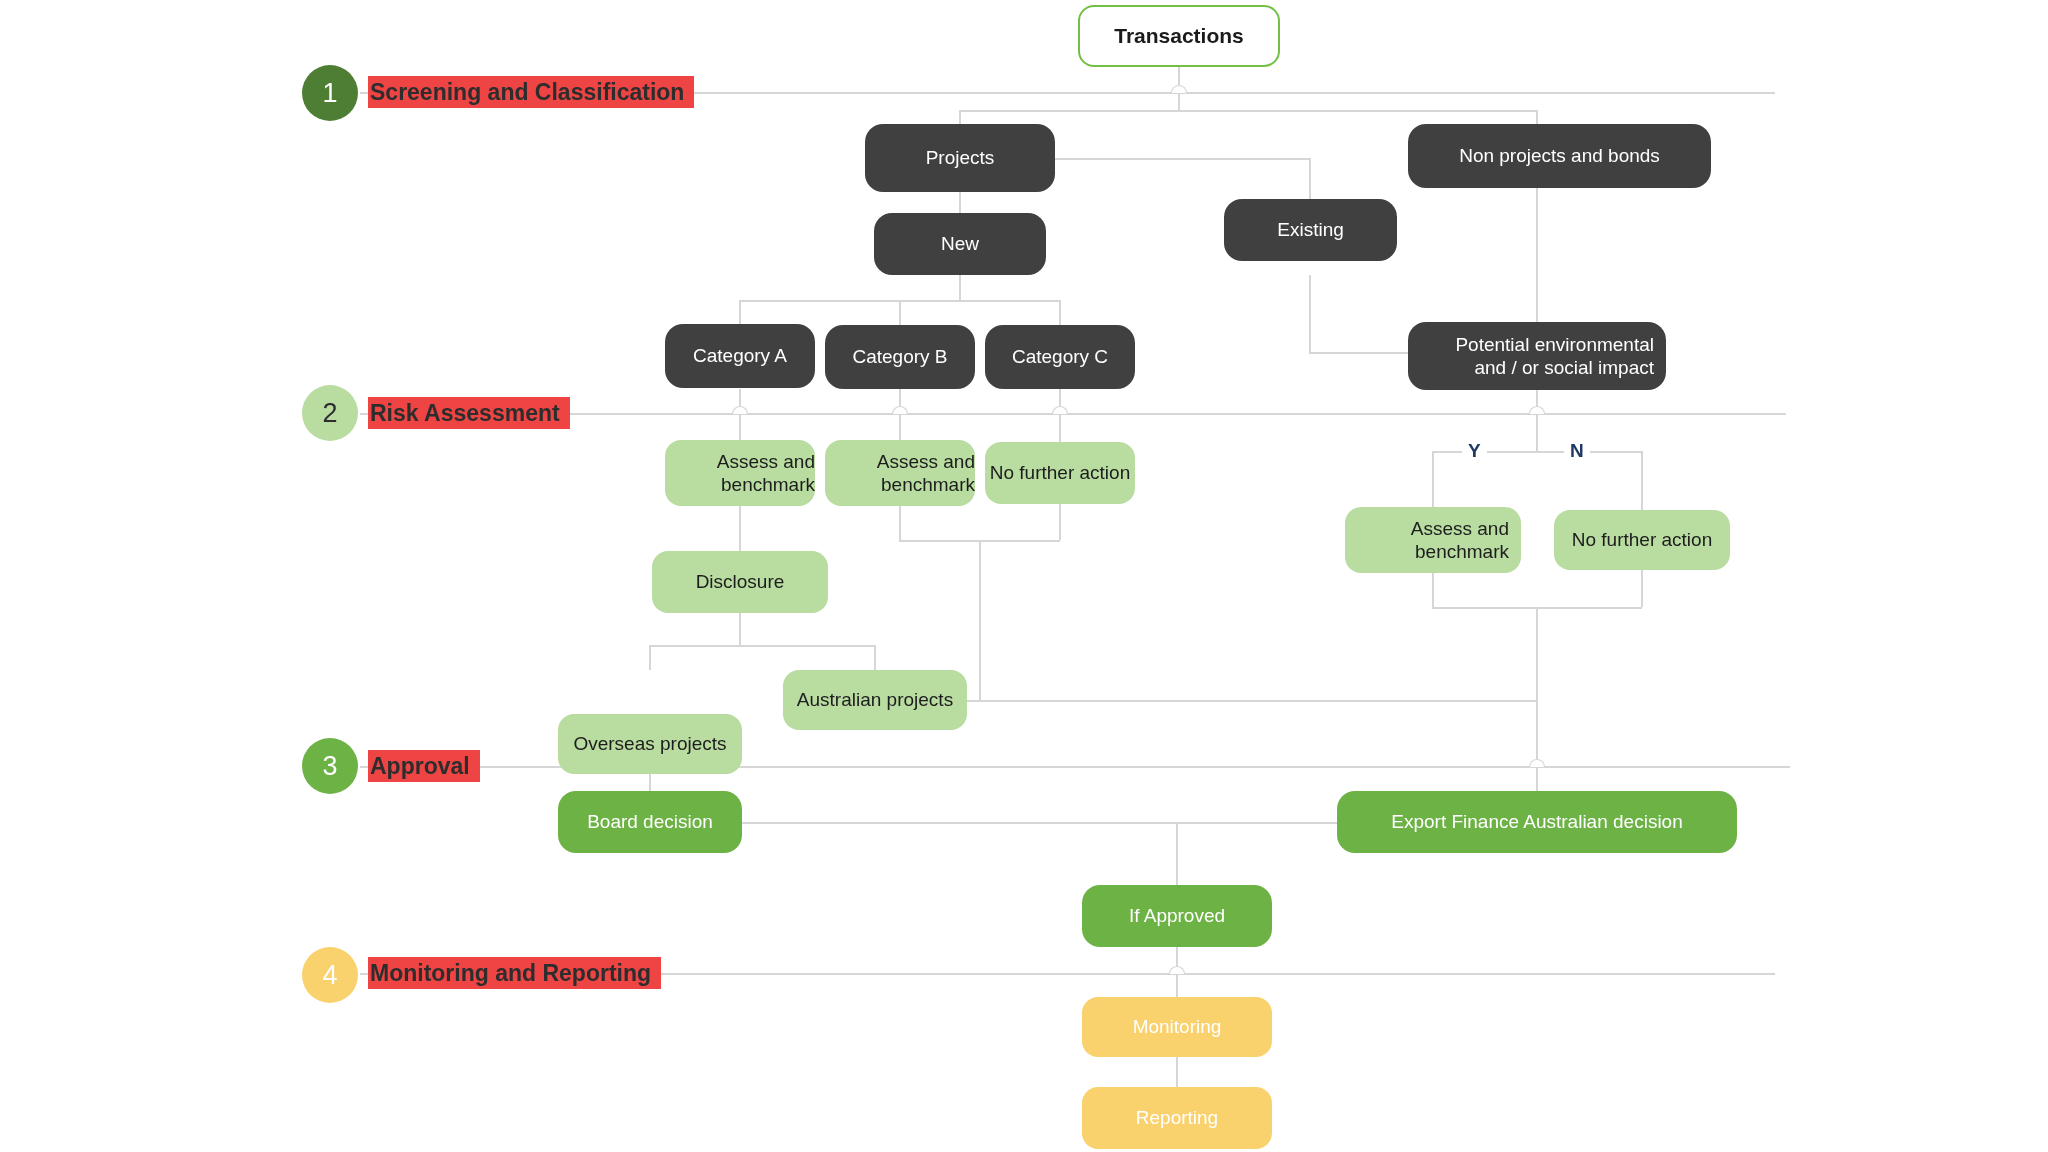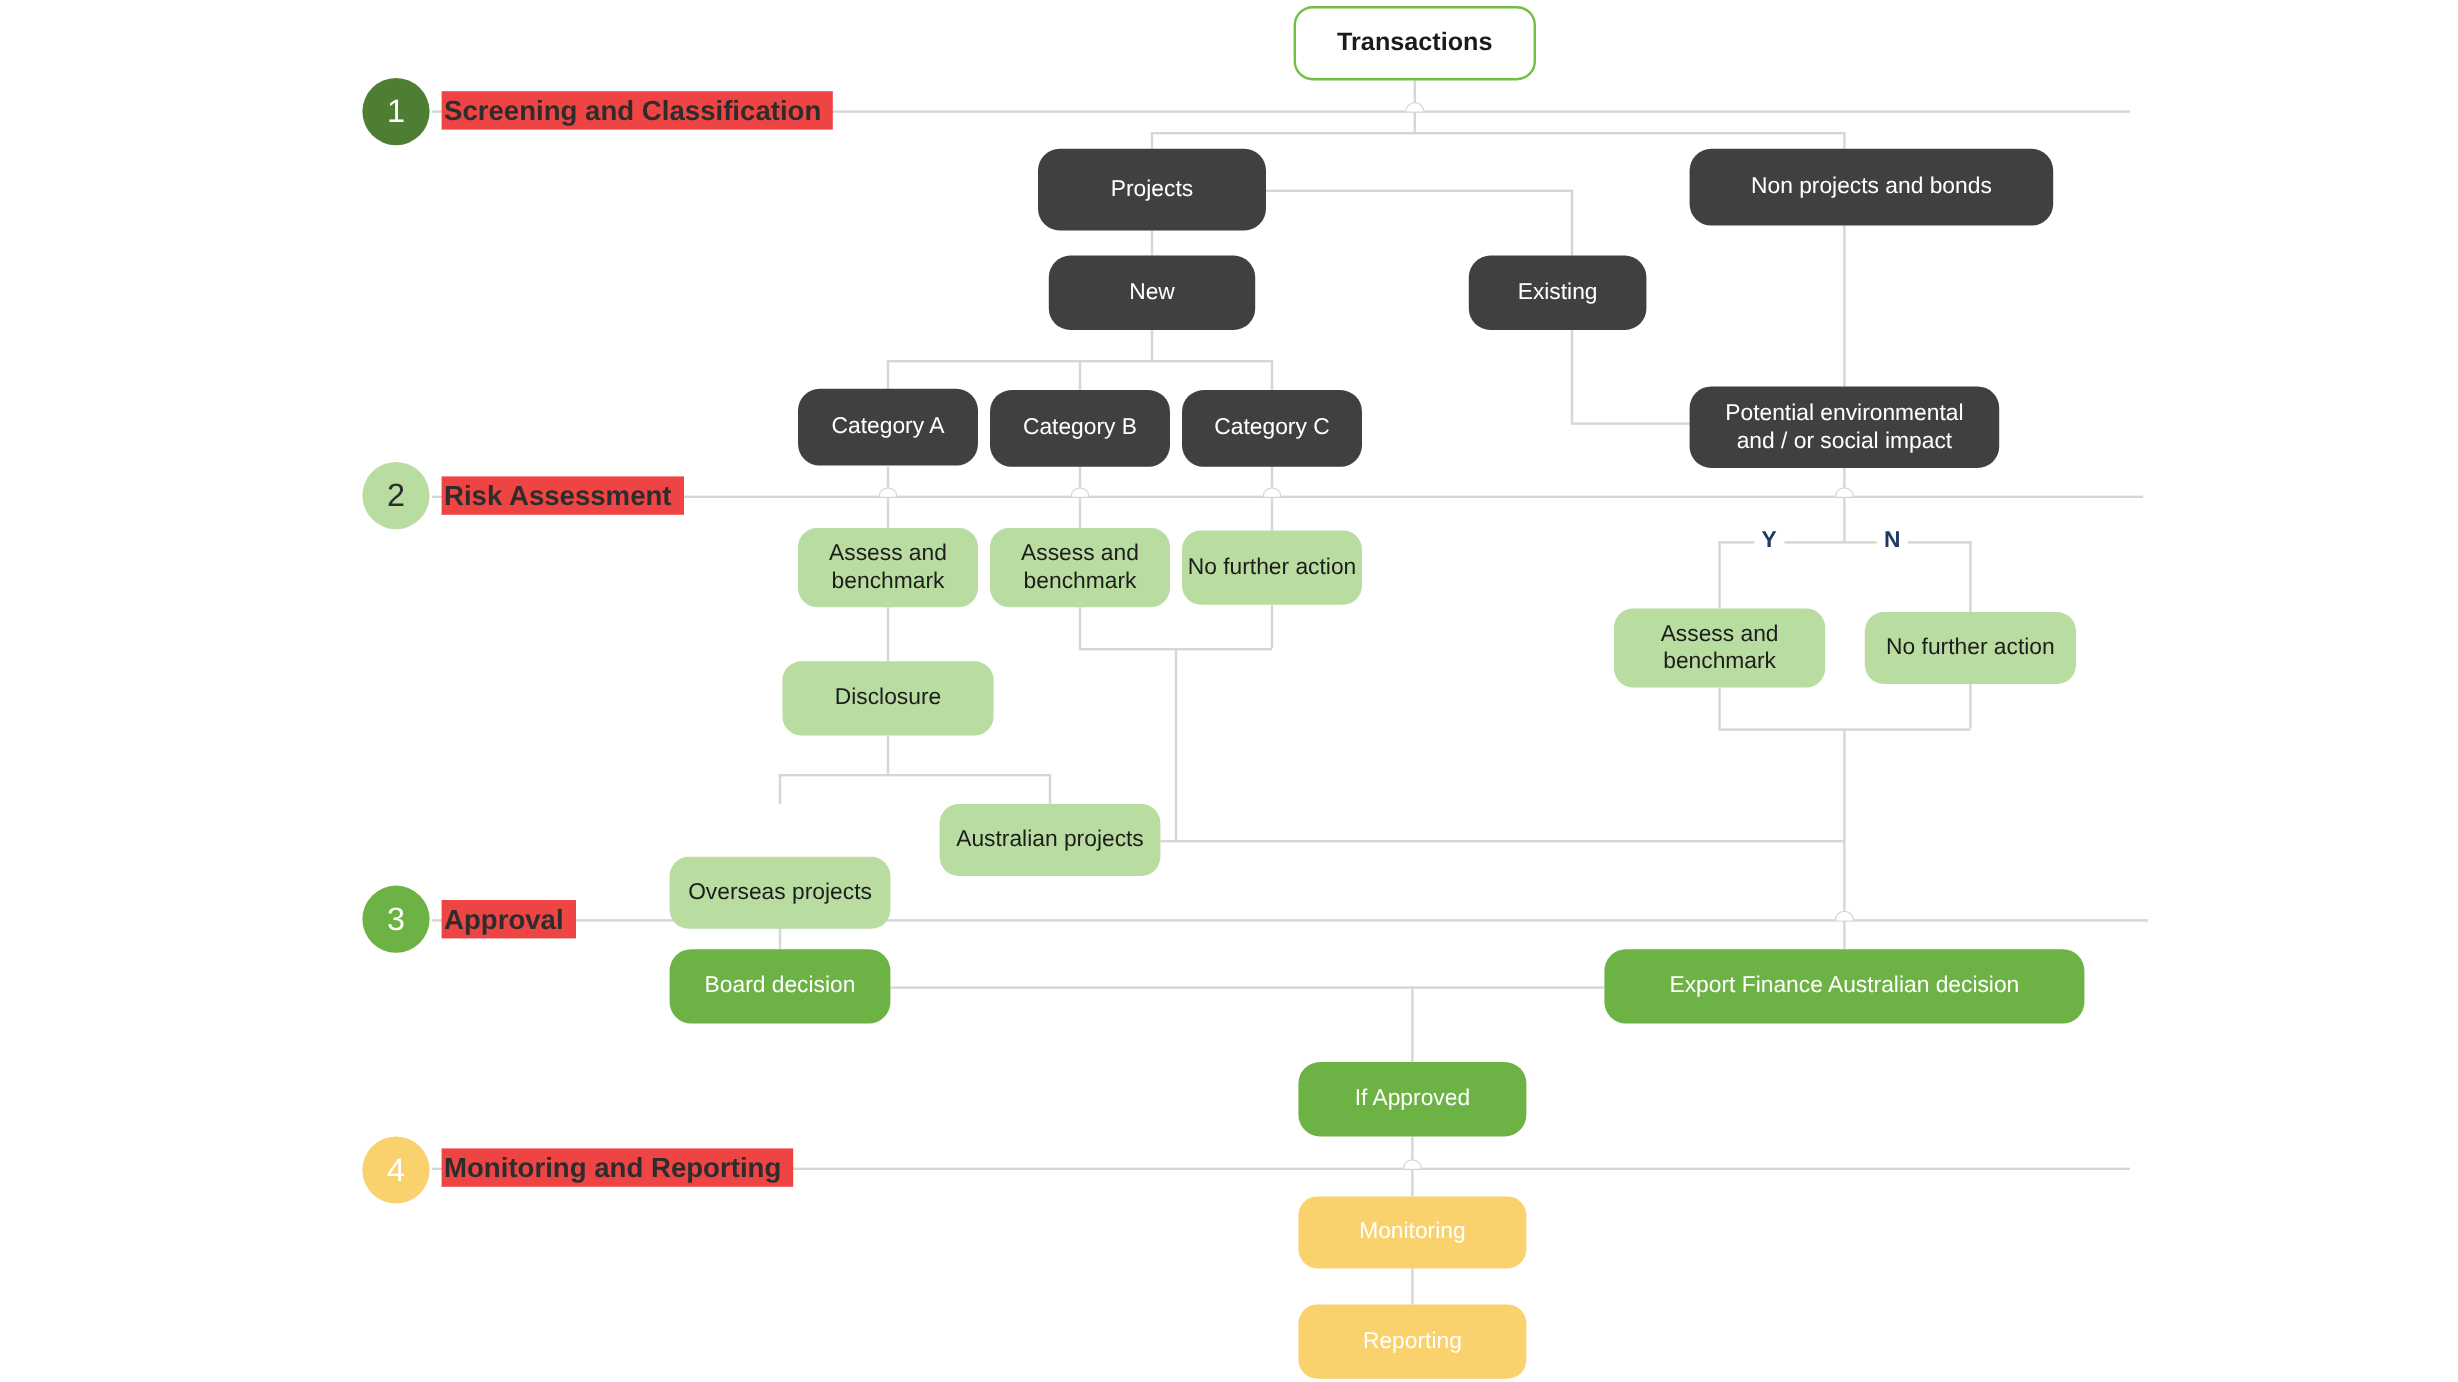--- a/index.html
+++ b/index.html
@@ -1,19 +1,19 @@
 <!DOCTYPE html>
 <html><head>
 <meta charset="utf-8">
 <style>
   html,body{margin:0;padding:0;background:#fff;}
   #canvas{position:relative;width:2048px;height:1152px;background:#fff;overflow:hidden;
           font-family:"Liberation Sans","DejaVu Sans",sans-serif;}
   .node{position:absolute;display:flex;align-items:center;justify-content:center;
-        text-align:center;font-size:19px;line-height:1.22;z-index:3;box-sizing:border-box;}
+        text-align:right;font-size:19px;line-height:1.22;z-index:3;box-sizing:border-box;}
   .dark{background:#404040;color:#fff;border-radius:18px;}
   .light{background:#b9dca1;color:#1d1d1d;border-radius:16px;}
   .mid{background:#6db245;color:#fff;border-radius:18px;}
   .yellow{background:#f9d16d;color:#fff;border-radius:16px;}
   .outline{background:#fff;border:2.5px solid #72bf44;color:#1b1b1b;
            font-weight:bold;font-size:21px;border-radius:16px;}
   .line{position:absolute;background:#d6d6d6;z-index:1;}
   .hop{position:absolute;width:16px;height:8px;background:#fff;border:1.5px solid #d6d6d6;
        border-bottom:none;border-radius:8px 8px 0 0;z-index:2;box-sizing:border-box;}
   .stage-circle{position:absolute;width:56px;height:56px;border-radius:50%;display:flex;
@@ -107,21 +107,21 @@
   <div class="stage-label" style="left:368px;top:957px;">Monitoring and Reporting</div>
 
   <div class="branch-label" style="left:1462px;top:439px;">Y</div>
   <div class="branch-label" style="left:1564px;top:439px;">N</div>
 
   <div class="node outline" style="left:1078px;top:5px;width:202px;height:62px;">Transactions</div>
 
   <div class="node dark" style="left:865px;top:124px;width:190px;height:68px;">Projects</div>
   <div class="node dark" style="left:1408px;top:124px;width:303px;height:64px;">Non projects and bonds</div>
   <div class="node dark" style="left:874px;top:213px;width:172px;height:62px;">New</div>
-  <div class="node dark" style="left:1224px;top:213px;width:148px;height:62px;">Existing</div>
+  <div class="node dark" style="left:1224px;top:199px;width:173px;height:62px;">Existing</div>
   <div class="node dark" style="left:665px;top:324px;width:150px;height:64px;">Category A</div>
   <div class="node dark" style="left:825px;top:325px;width:150px;height:64px;">Category B</div>
   <div class="node dark" style="left:985px;top:325px;width:150px;height:64px;">Category C</div>
   <div class="node dark pad" style="left:1408px;top:322px;width:258px;height:68px;">Potential environmental and / or social impact</div>
 
   <div class="node light" style="left:665px;top:440px;width:150px;height:66px;">Assess and benchmark</div>
   <div class="node light" style="left:825px;top:440px;width:150px;height:66px;">Assess and benchmark</div>
   <div class="node light" style="left:985px;top:442px;width:150px;height:62px;">No further action</div>
   <div class="node light pad" style="left:1345px;top:507px;width:176px;height:66px;">Assess and benchmark</div>
   <div class="node light" style="left:1554px;top:510px;width:176px;height:60px;">No further action</div>

